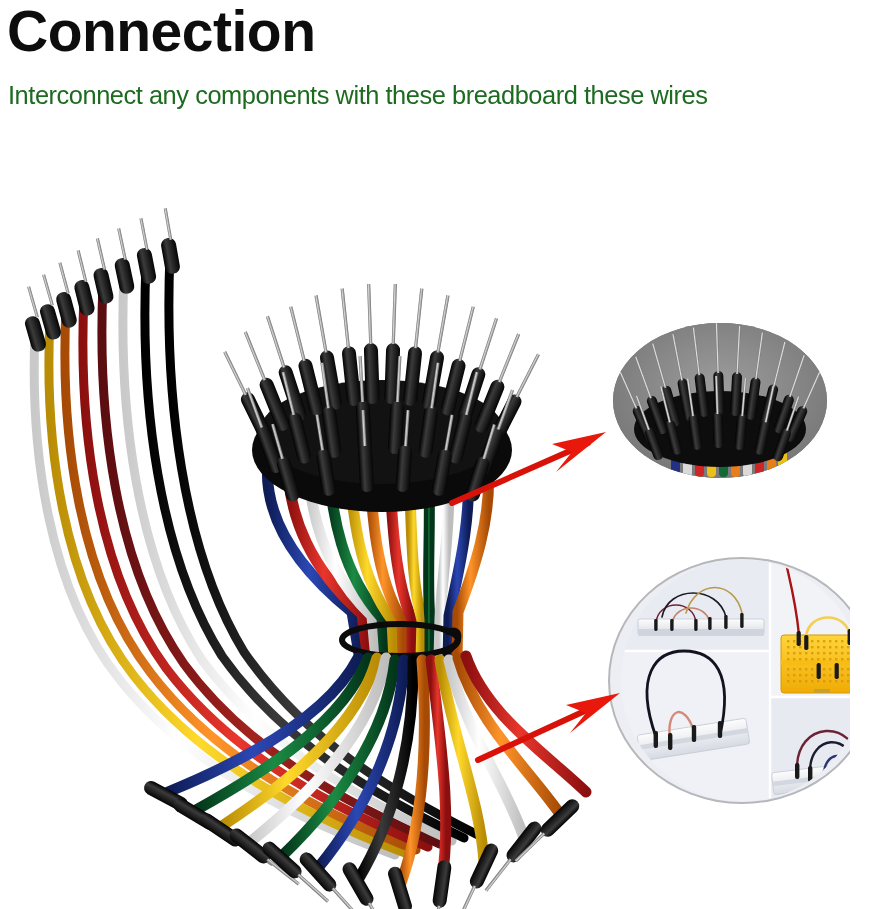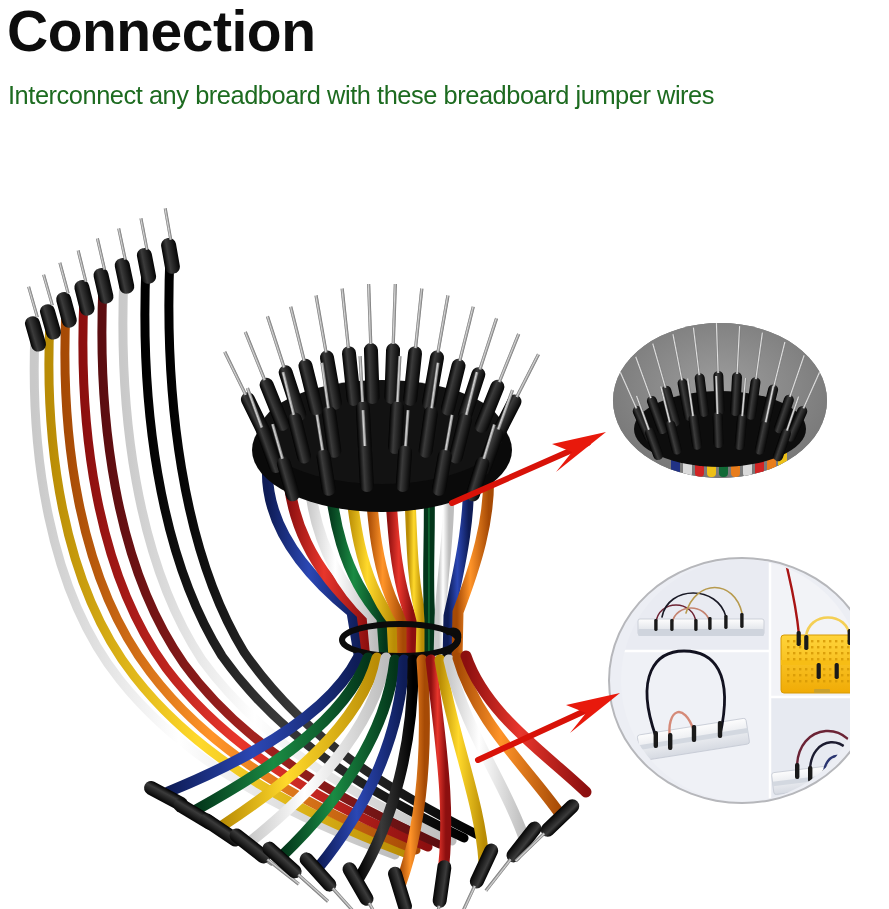--- a/index.html
+++ b/index.html
@@ -103,21 +103,21 @@
     pointer-events: none;
   }
 </style>
 </head>
 <body>
 
 <div id="page">
 
   <div id="heading-block">
     <div id="page-title">Connection</div>
-    <div id="page-subtitle">Interconnect any breadboard with these breadboard jumper wires</div>
+    <div id="page-subtitle">Interconnect any components with these breadboard these wires</div>
   </div>
 
   <div id="photo-stage">
     <svg width="889" height="789" viewBox="0 0 889 789" xmlns="http://www.w3.org/2000/svg">
       <defs>
         <linearGradient id="gBlue" x1="0" y1="0" x2="1" y2="0">
           <stop offset="0" stop-color="#0e1c56"></stop>
             <stop offset="0.45" stop-color="#2b47b4"></stop>
             <stop offset="1" stop-color="#0e1c56"></stop>
         </linearGradient>

